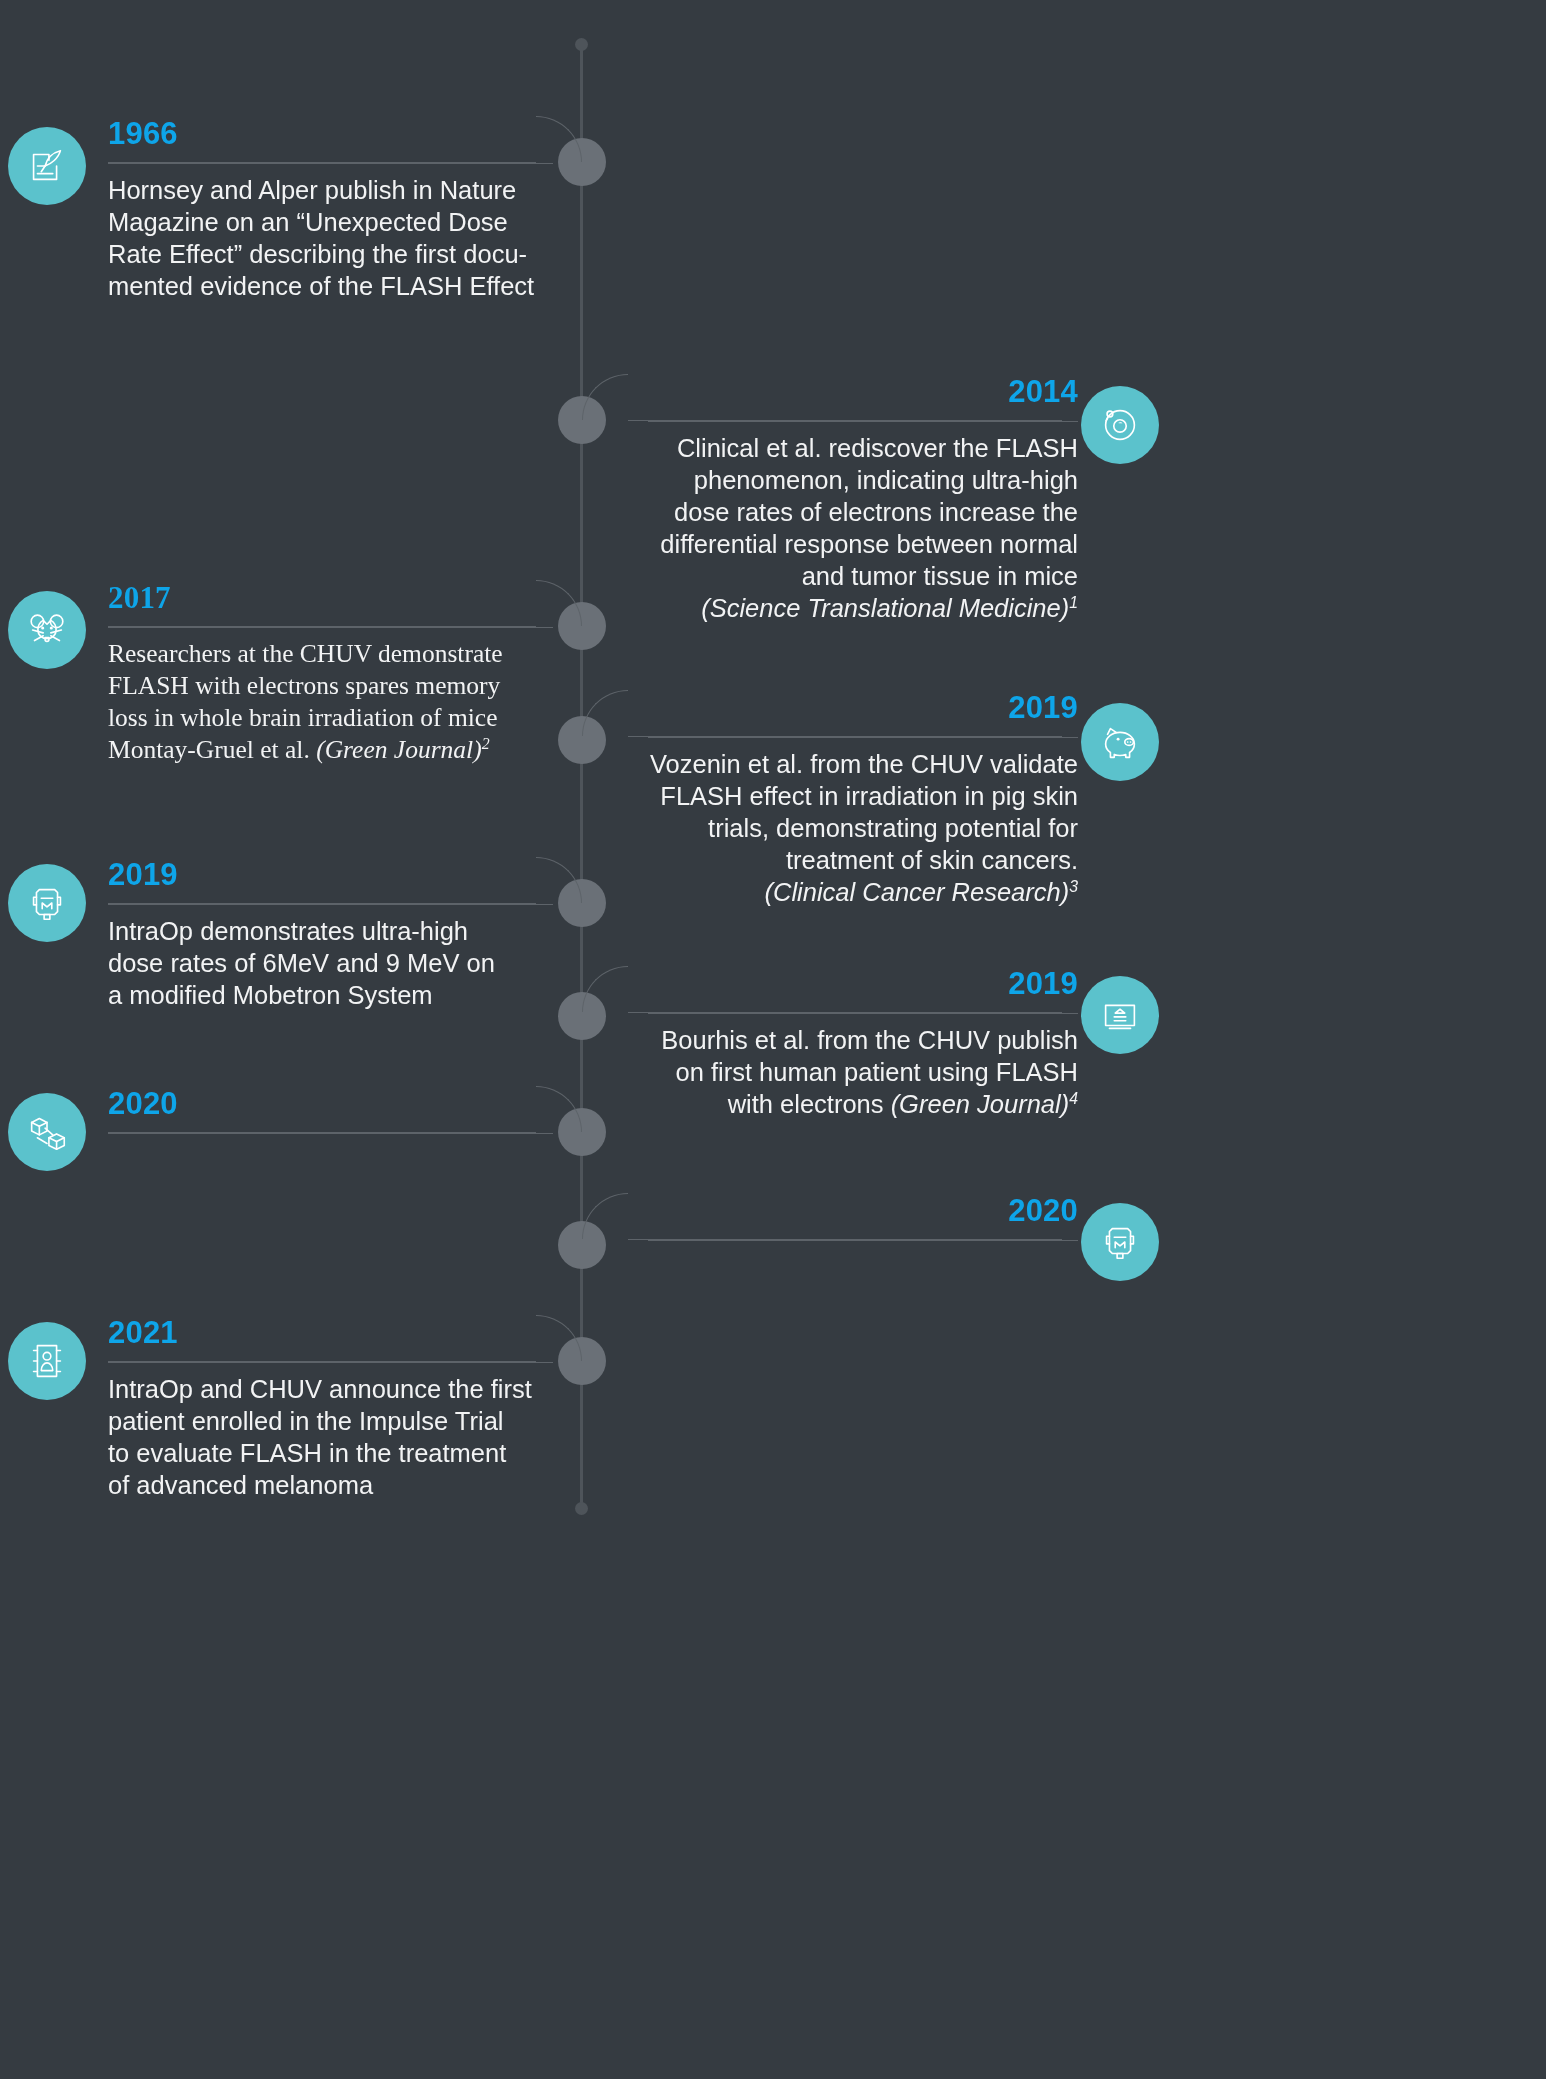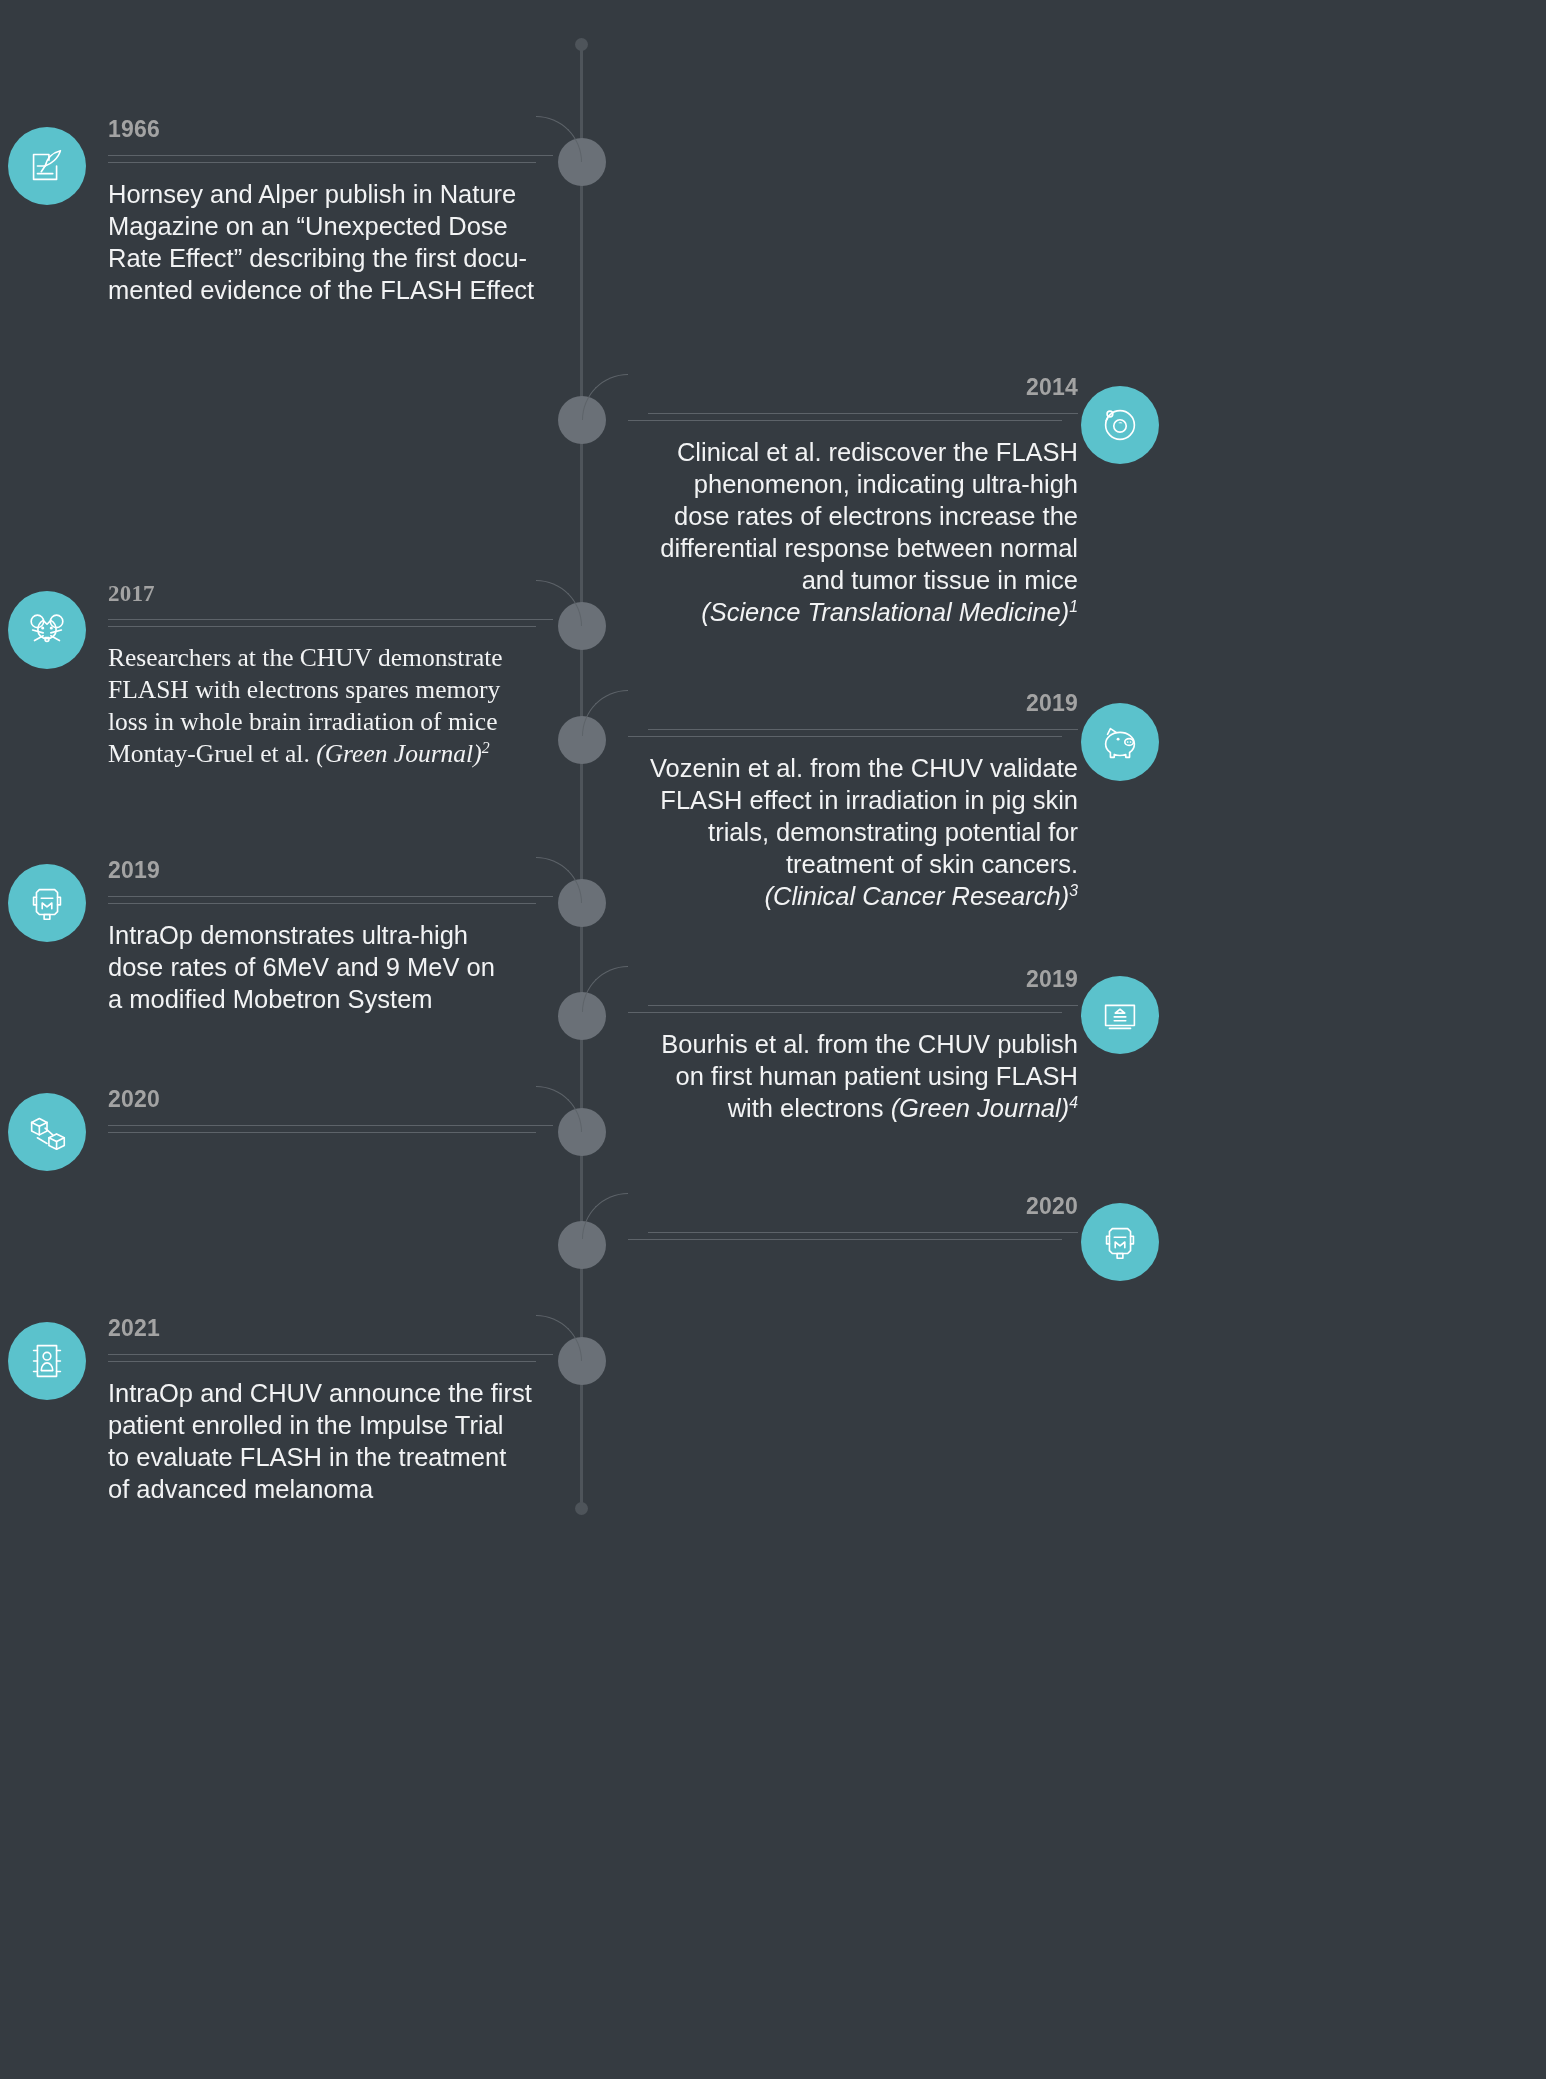--- a/index.html
+++ b/index.html
@@ -46,38 +46,38 @@
     height: 48px;
     border-radius: 50%;
     background: #6a7077;
     left: 558px;
   }
 
   
   .entry { position: absolute; }
 
   .entry .year {
-    color: #a3a3a3;
-    font-size: 23px;
+    color: #0ea5e9;
+    font-size: 31px;
     font-weight: bold;
     letter-spacing: 0.2px;
     line-height: 1;
   }
 
   .entry .divider {
     height: 1px;
     background: #5d6369;
     margin-top: 14px;
   }
 
   .entry .body {
     color: #f2f3f4;
     font-size: 25.5px;
     line-height: 32px;
-    margin-top: 22px;
+    margin-top: 10px;
   }
 
   .entry .body i { font-style: italic; }
   .entry .body sup {
     font-size: 0.62em;
     vertical-align: super;
     line-height: 0;
     font-style: italic;
   }
   .entry .cite { font-style: italic; display: block; }

